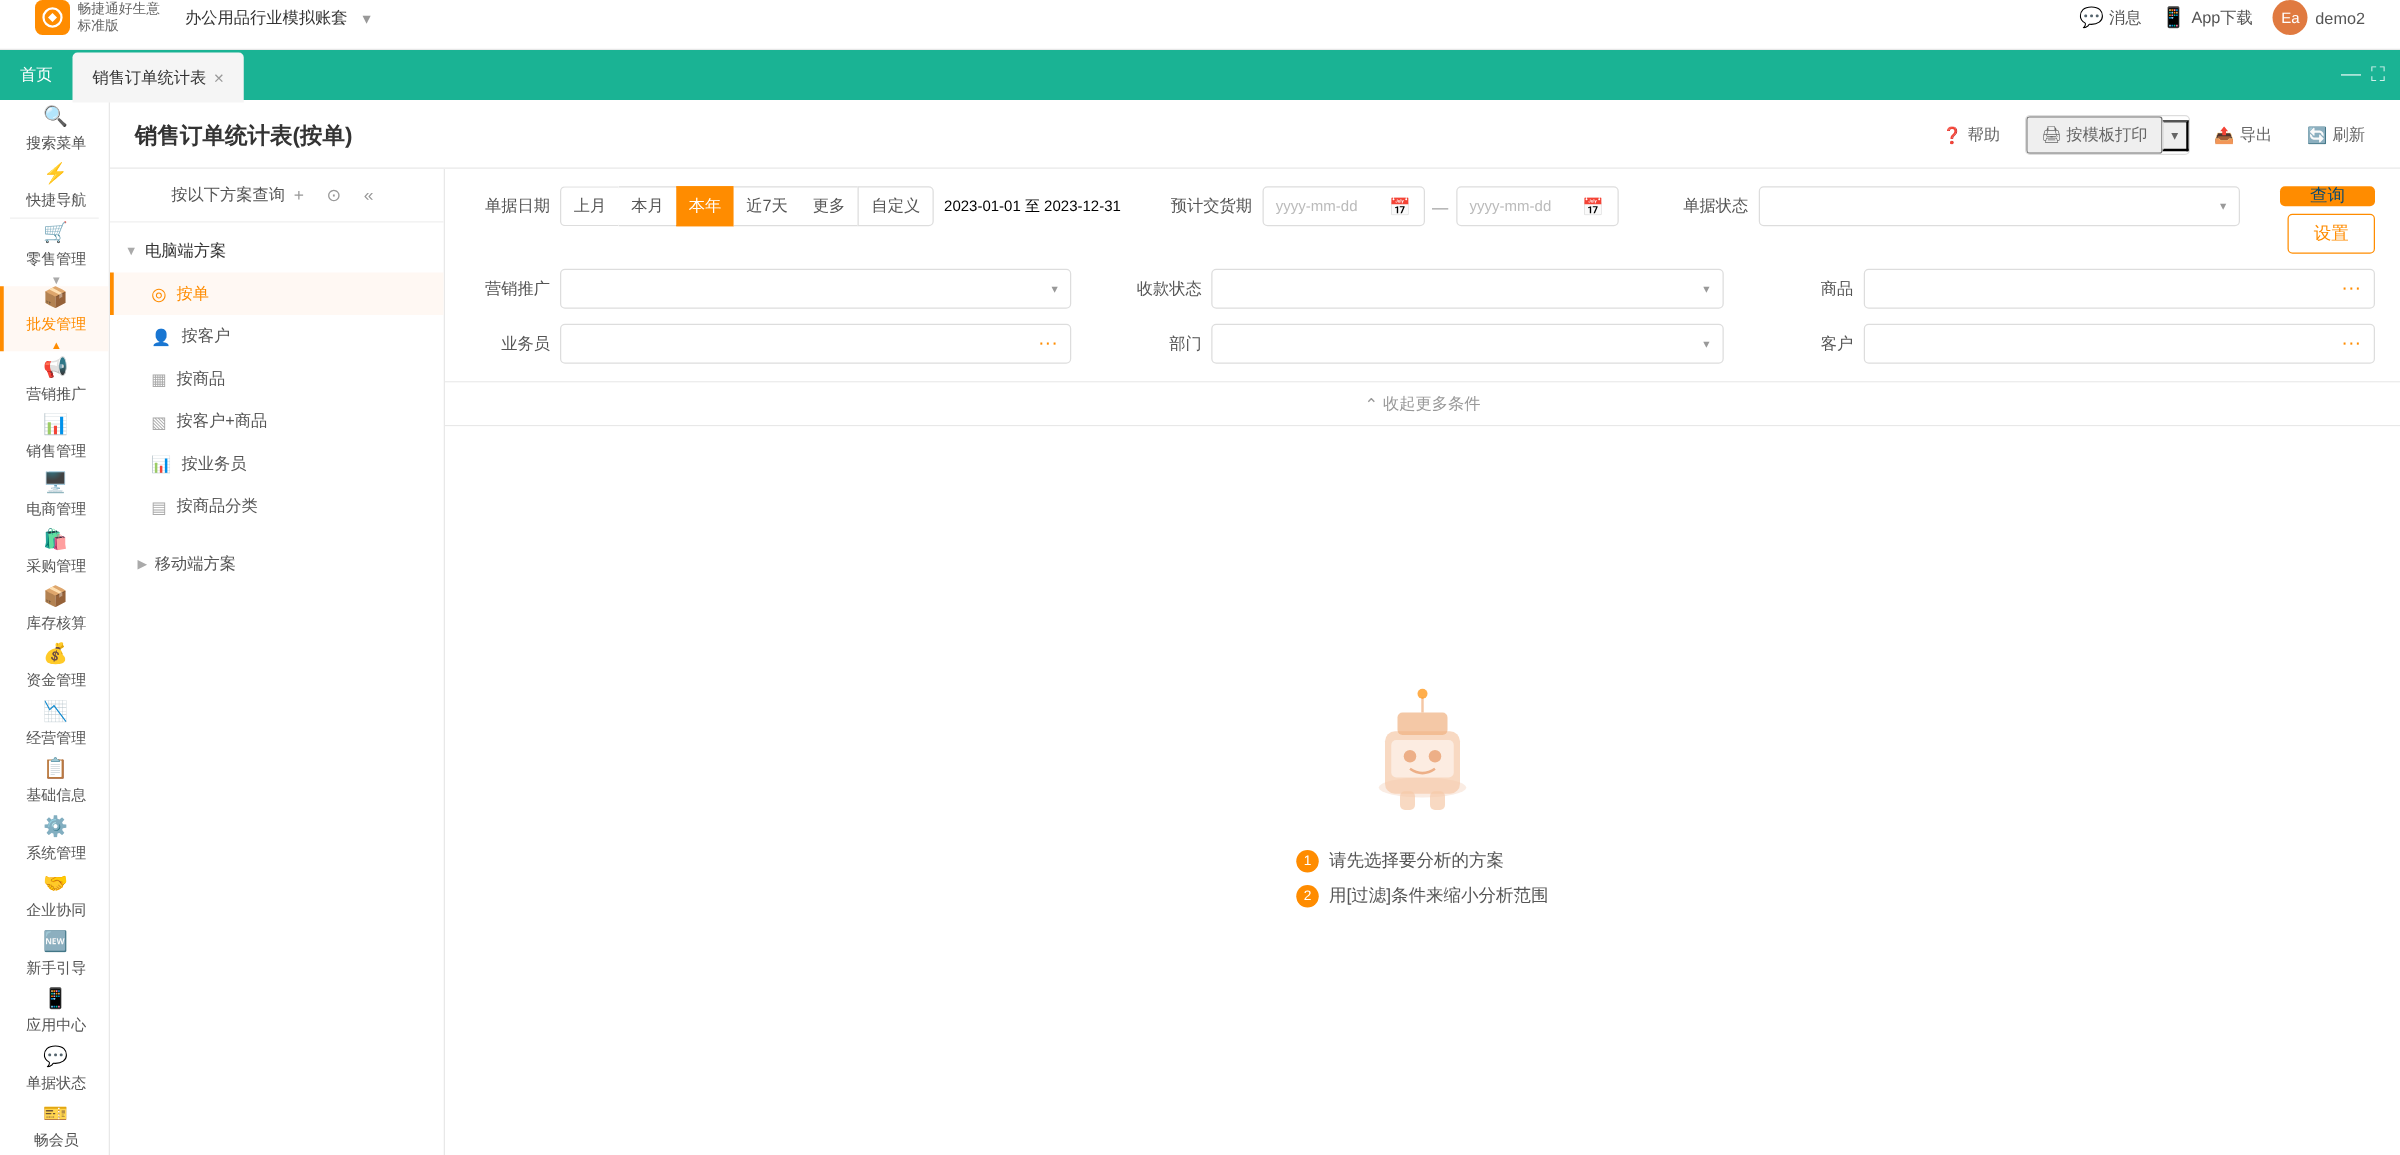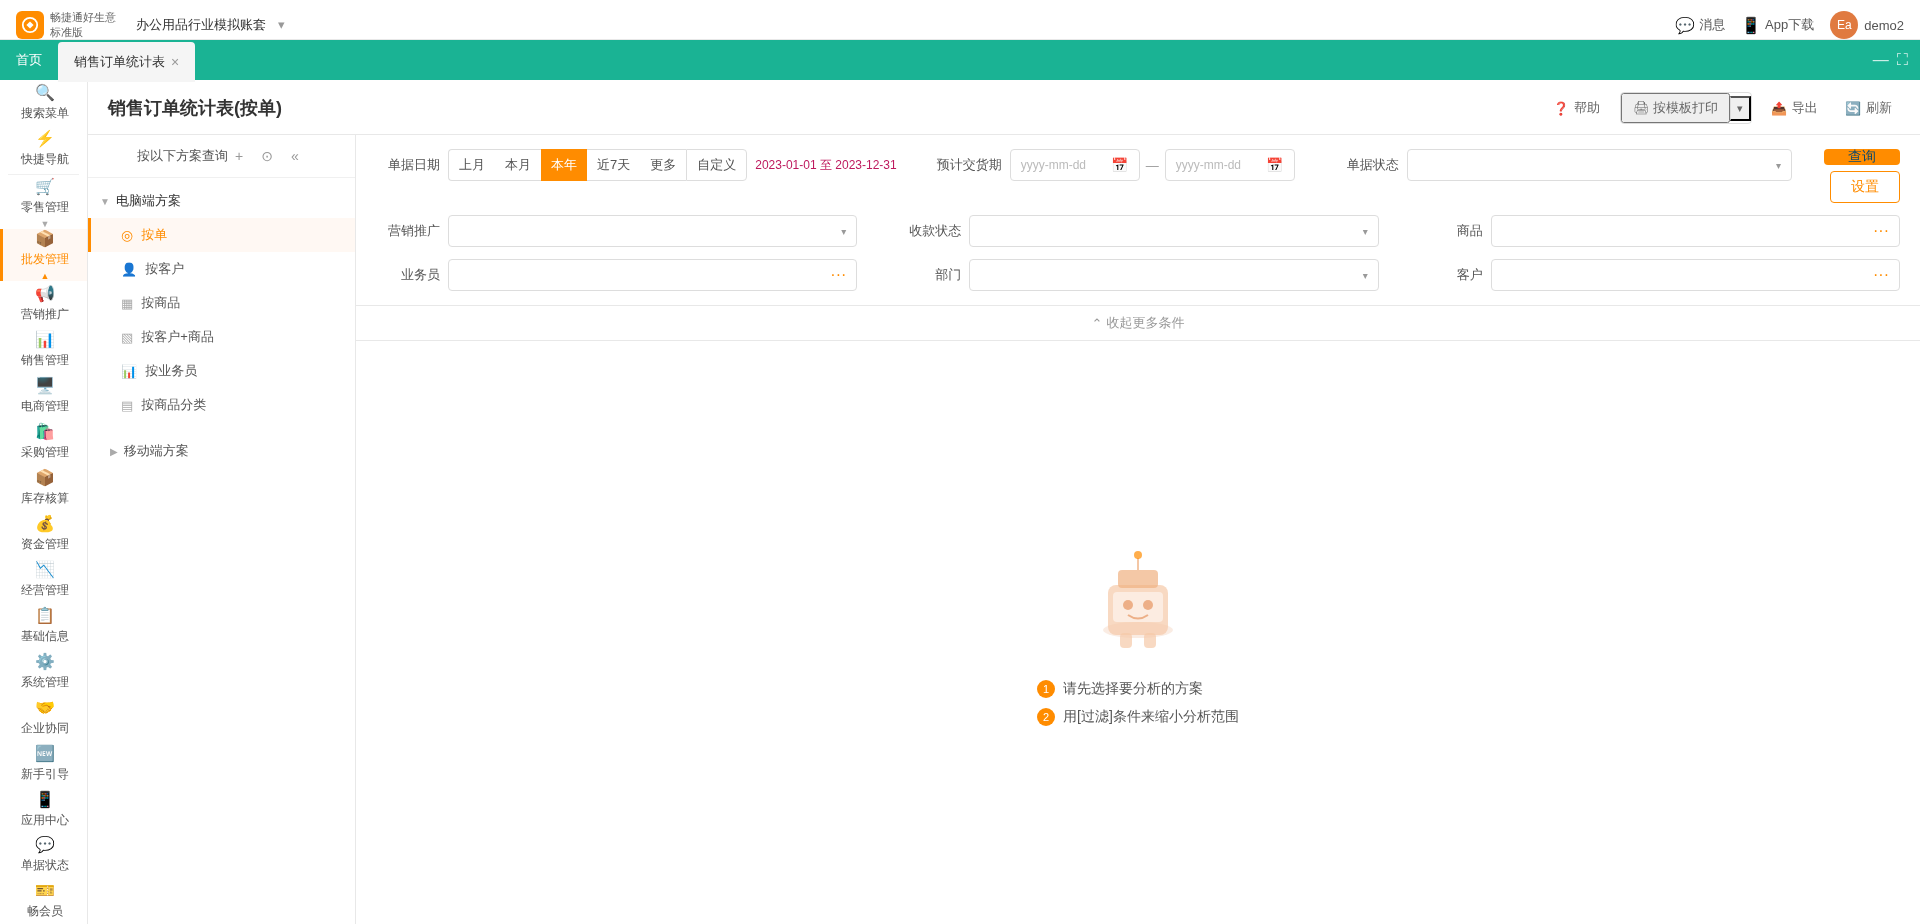--- a/index.html
+++ b/index.html
@@ -1,19 +1,19 @@
 <!DOCTYPE html>
 <html><head>
   <meta charset="utf-8">
   <style>
     * { margin: 0; padding: 0; box-sizing: border-box; }
     body { font-family: 'Microsoft YaHei', '微软雅黑', sans-serif; font-size: 13px; background: #f5f5f5; color: #333; width: 1920px; height: 924px; overflow: hidden; display: flex; flex-direction: column; }
 
     
-    .top-bar { height: 40px; background: #fff; display: flex; align-items: flex-end; justify-content: space-between; padding: 0 16px; border-bottom: 1px solid #e8e8e8; flex-shrink: 0; }
+    .top-bar { height: 40px; background: #fff; display: flex; align-items: flex-start; justify-content: space-between; padding: 0 28px; border-bottom: 1px solid #e8e8e8; flex-shrink: 0; }
     .top-bar-left { display: flex; align-items: center; gap: 8px; }
     .logo-area { display: flex; align-items: center; gap: 6px; }
     .logo-icon { width: 28px; height: 28px; background: #ff8c00; border-radius: 6px; display: flex; align-items: center; justify-content: center; }
     .logo-icon svg { width: 18px; height: 18px; fill: white; }
     .logo-text { font-size: 11px; color: #666; line-height: 1.3; }
     .top-bar-right { display: flex; align-items: center; gap: 16px; }
     .top-bar-btn { display: flex; align-items: center; gap: 4px; font-size: 13px; color: #555; cursor: pointer; }
     .user-avatar { width: 28px; height: 28px; border-radius: 50%; background: #ff8c00; display: flex; align-items: center; justify-content: center; color: white; font-size: 12px; overflow: hidden; }
 
     
@@ -331,21 +331,21 @@
             <div style="display:flex;align-items:center;flex-shrink:0;">
               <span class="filter-label">单据日期</span>
               <div class="time-btns">
                 <button class="time-btn">上月</button>
                 <button class="time-btn time-btn-mid">本月</button>
                 <button class="time-btn active time-btn-mid">本年</button>
                 <button class="time-btn time-btn-mid">近7天</button>
                 <button class="time-btn time-btn-mid">更多</button>
                 <button class="time-btn" style="border-radius:0 4px 4px 0;">自定义</button>
               </div>
-              <span style="font-size:12px;color:#be185d;margin-left:8px;">2023-01-01 至 2023-12-31</span>
+              <span style="font-size:12px;color:#000000;margin-left:8px;">2023-01-01 至 2023-12-31</span>
             </div>
 
             <div style="display:flex;align-items:center;flex-shrink:0;margin-left:40px;">
               <span class="filter-label">预计交货期</span>
               <div class="date-input" style="width:130px;">
                 <span style="color:#bbb;font-size:12px;">yyyy-mm-dd</span>
                 <span class="date-input-icon">📅</span>
               </div>
               <span style="color:#999;margin:0 6px;">—</span>
               <div class="date-input" style="width:130px;">

